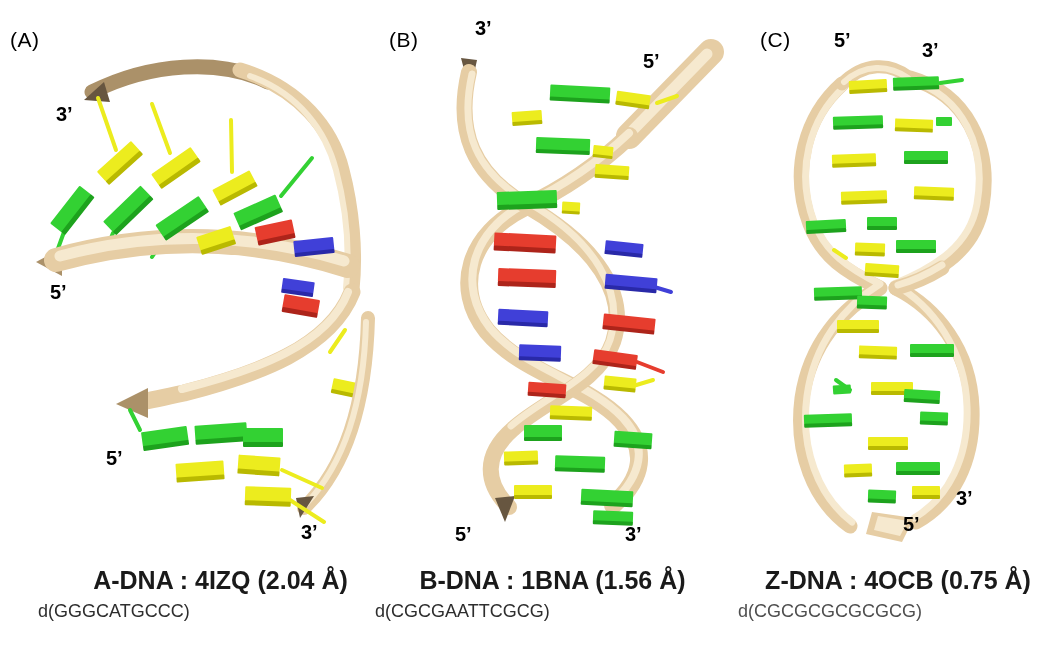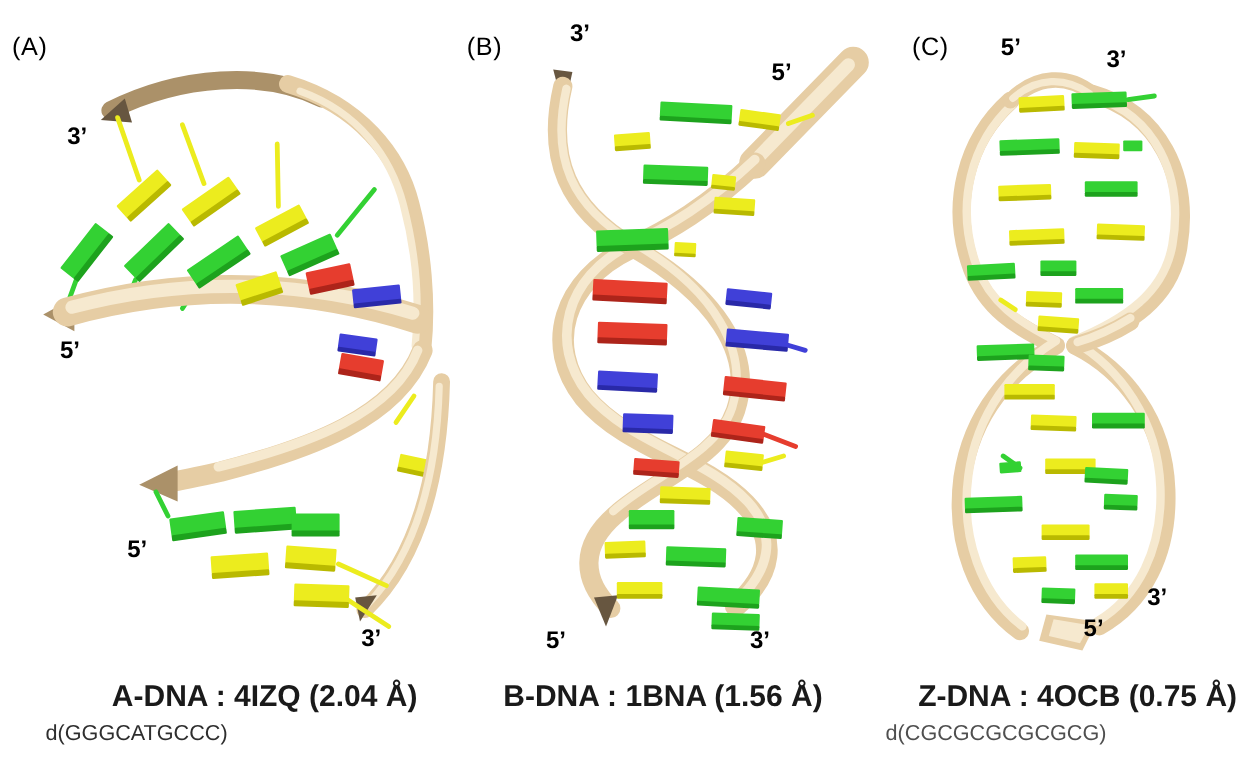--- a/index.html
+++ b/index.html
@@ -306,20 +306,21 @@
           <rect class="g" x="-20" y="-7" width="40" height="12" rx="1"></rect>
           <rect class="gd" x="-20" y="3" width="40" height="4" rx="1"></rect>
         </g>
     </svg>
     <span class="ptag" style="left:14px;top:28px">(B)</span>
     <span class="term" style="left:100px;top:17px">3’</span>
     <span class="term" style="left:268px;top:50px">5’</span>
     <span class="term" style="left:80px;top:523px">5’</span>
     <span class="term" style="left:250px;top:523px">3’</span>
     <div class="caption">B-DNA : 1BNA (1.56 Å)</div>
+    <div class="sequence">d(CGCGAATTCGCG)</div>
   </section>
 
   <section class="panel" id="panel-c">
     <svg class="structure" viewBox="0 0 320 646" aria-hidden="true">
 
       <path class="rb" stroke-width="15" d="M112,84 C76,116 60,170 80,224 C92,256 116,272 150,288 C112,308 80,344 72,398 C65,452 84,500 120,526"></path>
       <path class="rbh" stroke-width="7" d="M114,87 C80,118 65,170 84,222 C95,252 118,268 150,284 C114,306 84,344 77,396 C70,448 88,496 122,522"></path>
 
       <path class="rb" stroke-width="15" d="M180,78 C236,94 262,146 252,206 C245,248 212,270 166,288 C206,308 240,350 242,408 C244,462 222,502 186,522"></path>
       <path class="rbh" stroke-width="7" d="M182,81 C232,96 257,146 247,204 C240,244 208,266 164,284 C203,306 235,350 237,406 C239,458 218,498 184,518"></path>

